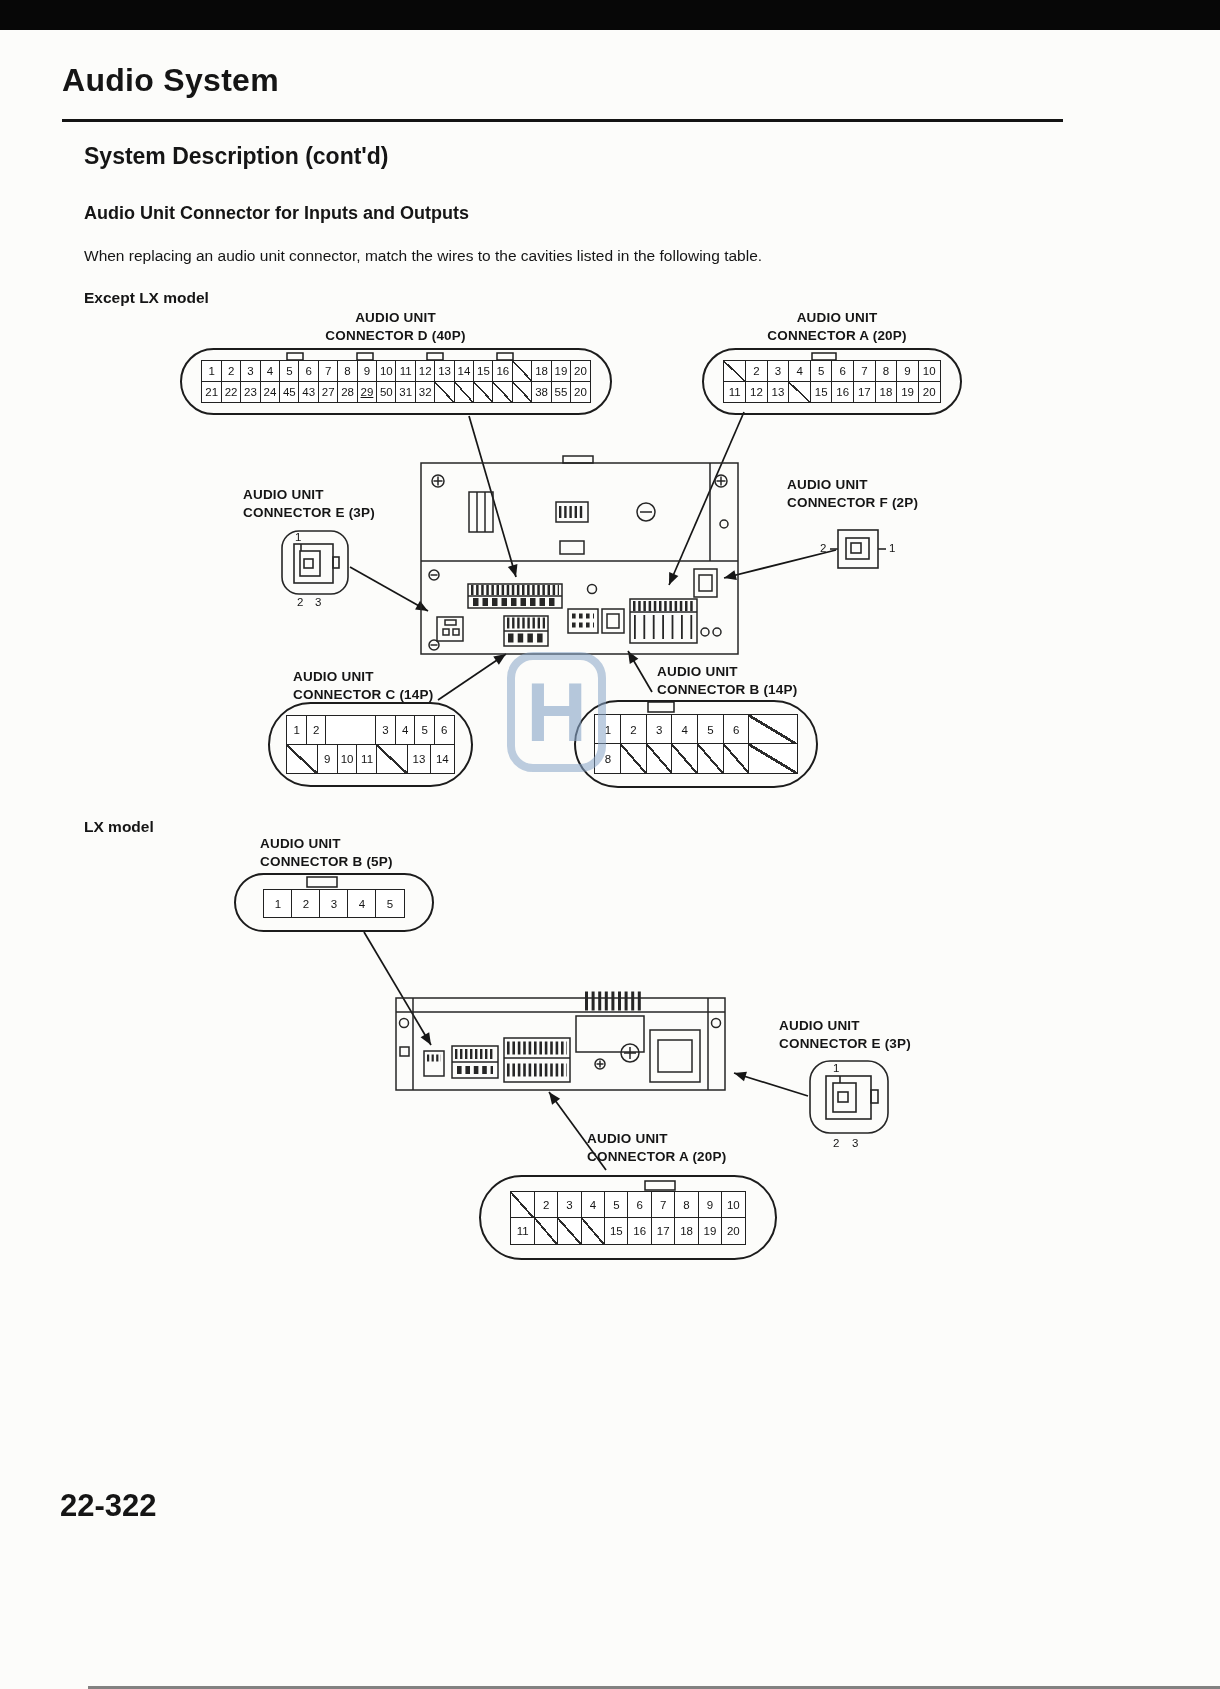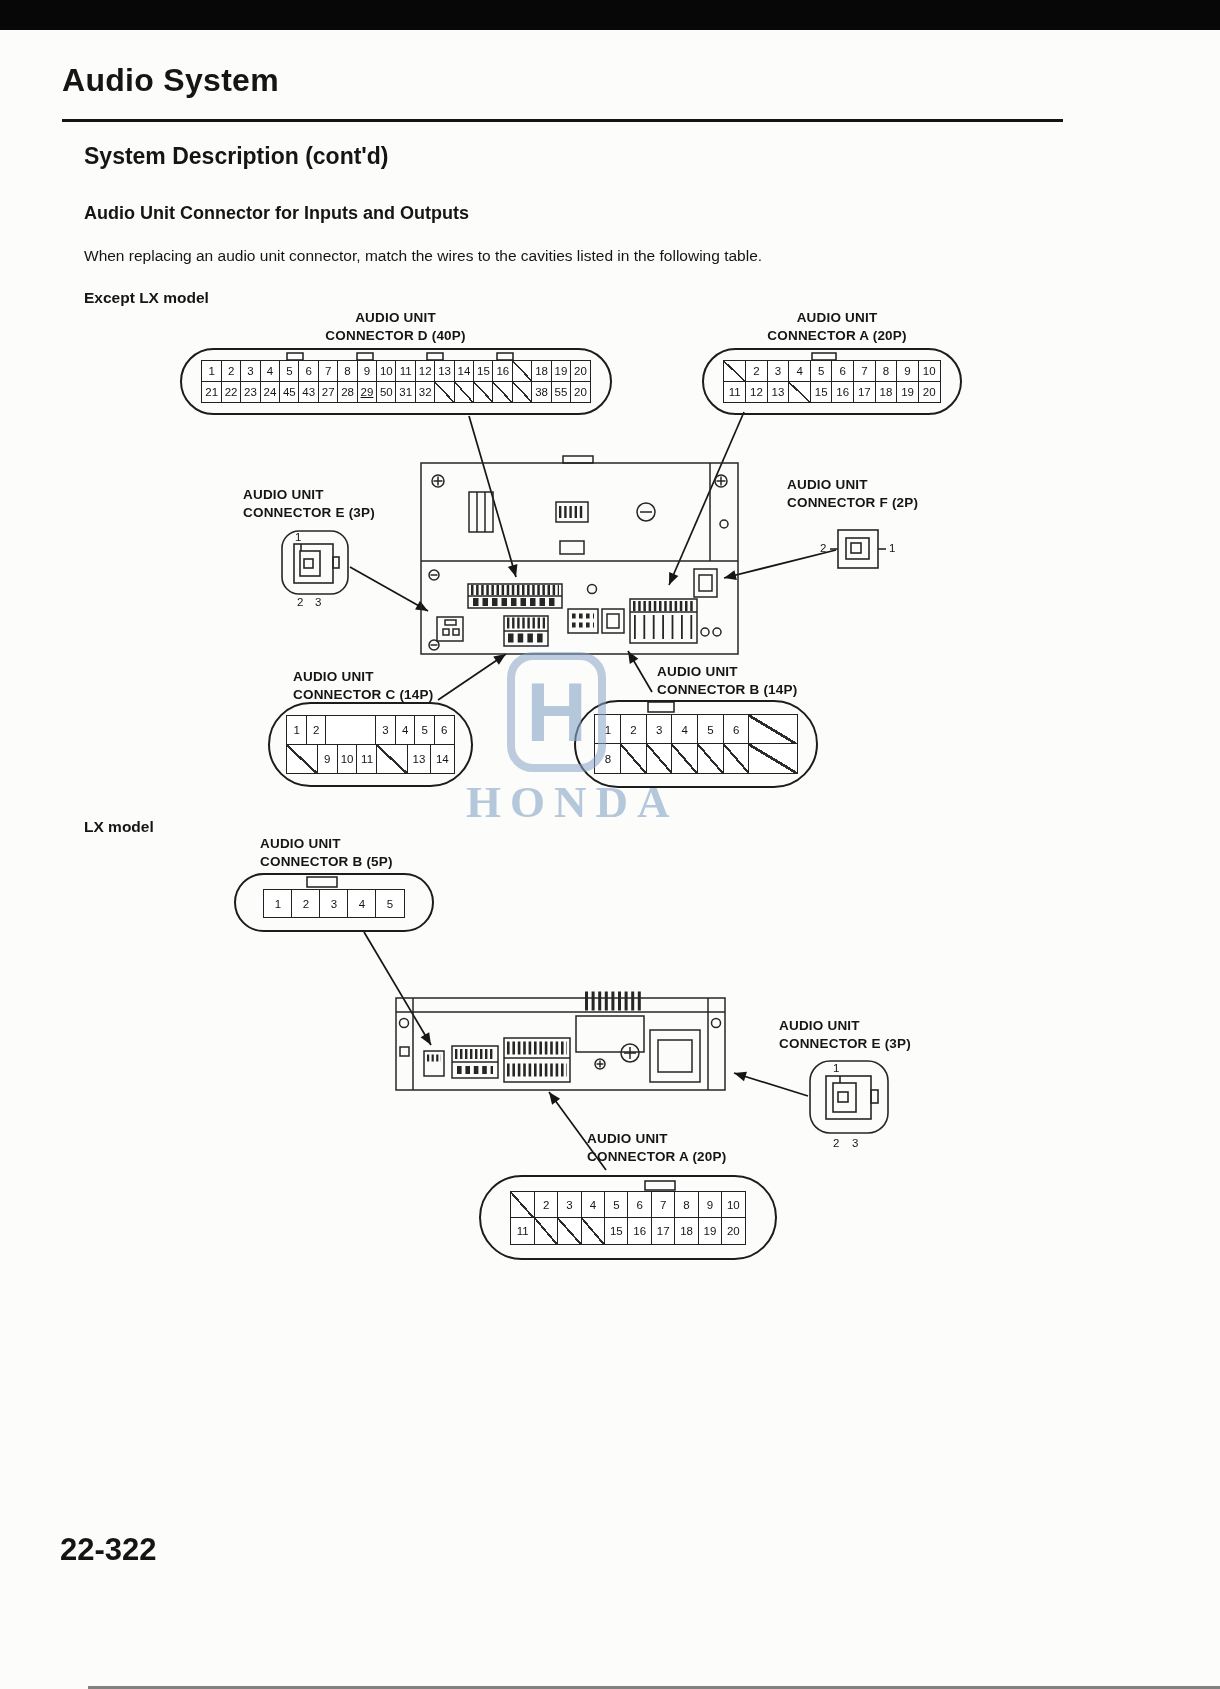--- a/index.html
+++ b/index.html
@@ -389,17 +389,16 @@
           <div class="pin-cell" style="flex: 1 1 0px;">18</div>
           <div class="pin-cell" style="flex: 1 1 0px;">19</div>
           <div class="pin-cell" style="flex: 1 1 0px;">20</div>
         </div>
       </div>
   </div>
 
   <div class="abs wm wm-box" style="left:507px;top:652px;width:99px;height:120px">
     <span>H</span>
   </div>
-  <div class="abs wm wm-text" style="left:466px;top:776px">HONDA</div>
-
-  <div class="abs pagenum" style="left:60px;top:1532px">22-322</div>
+
+  <div class="abs pagenum" style="left:60px;top:1488px">22-322</div>
 
 </div>
 
 </body></html>

